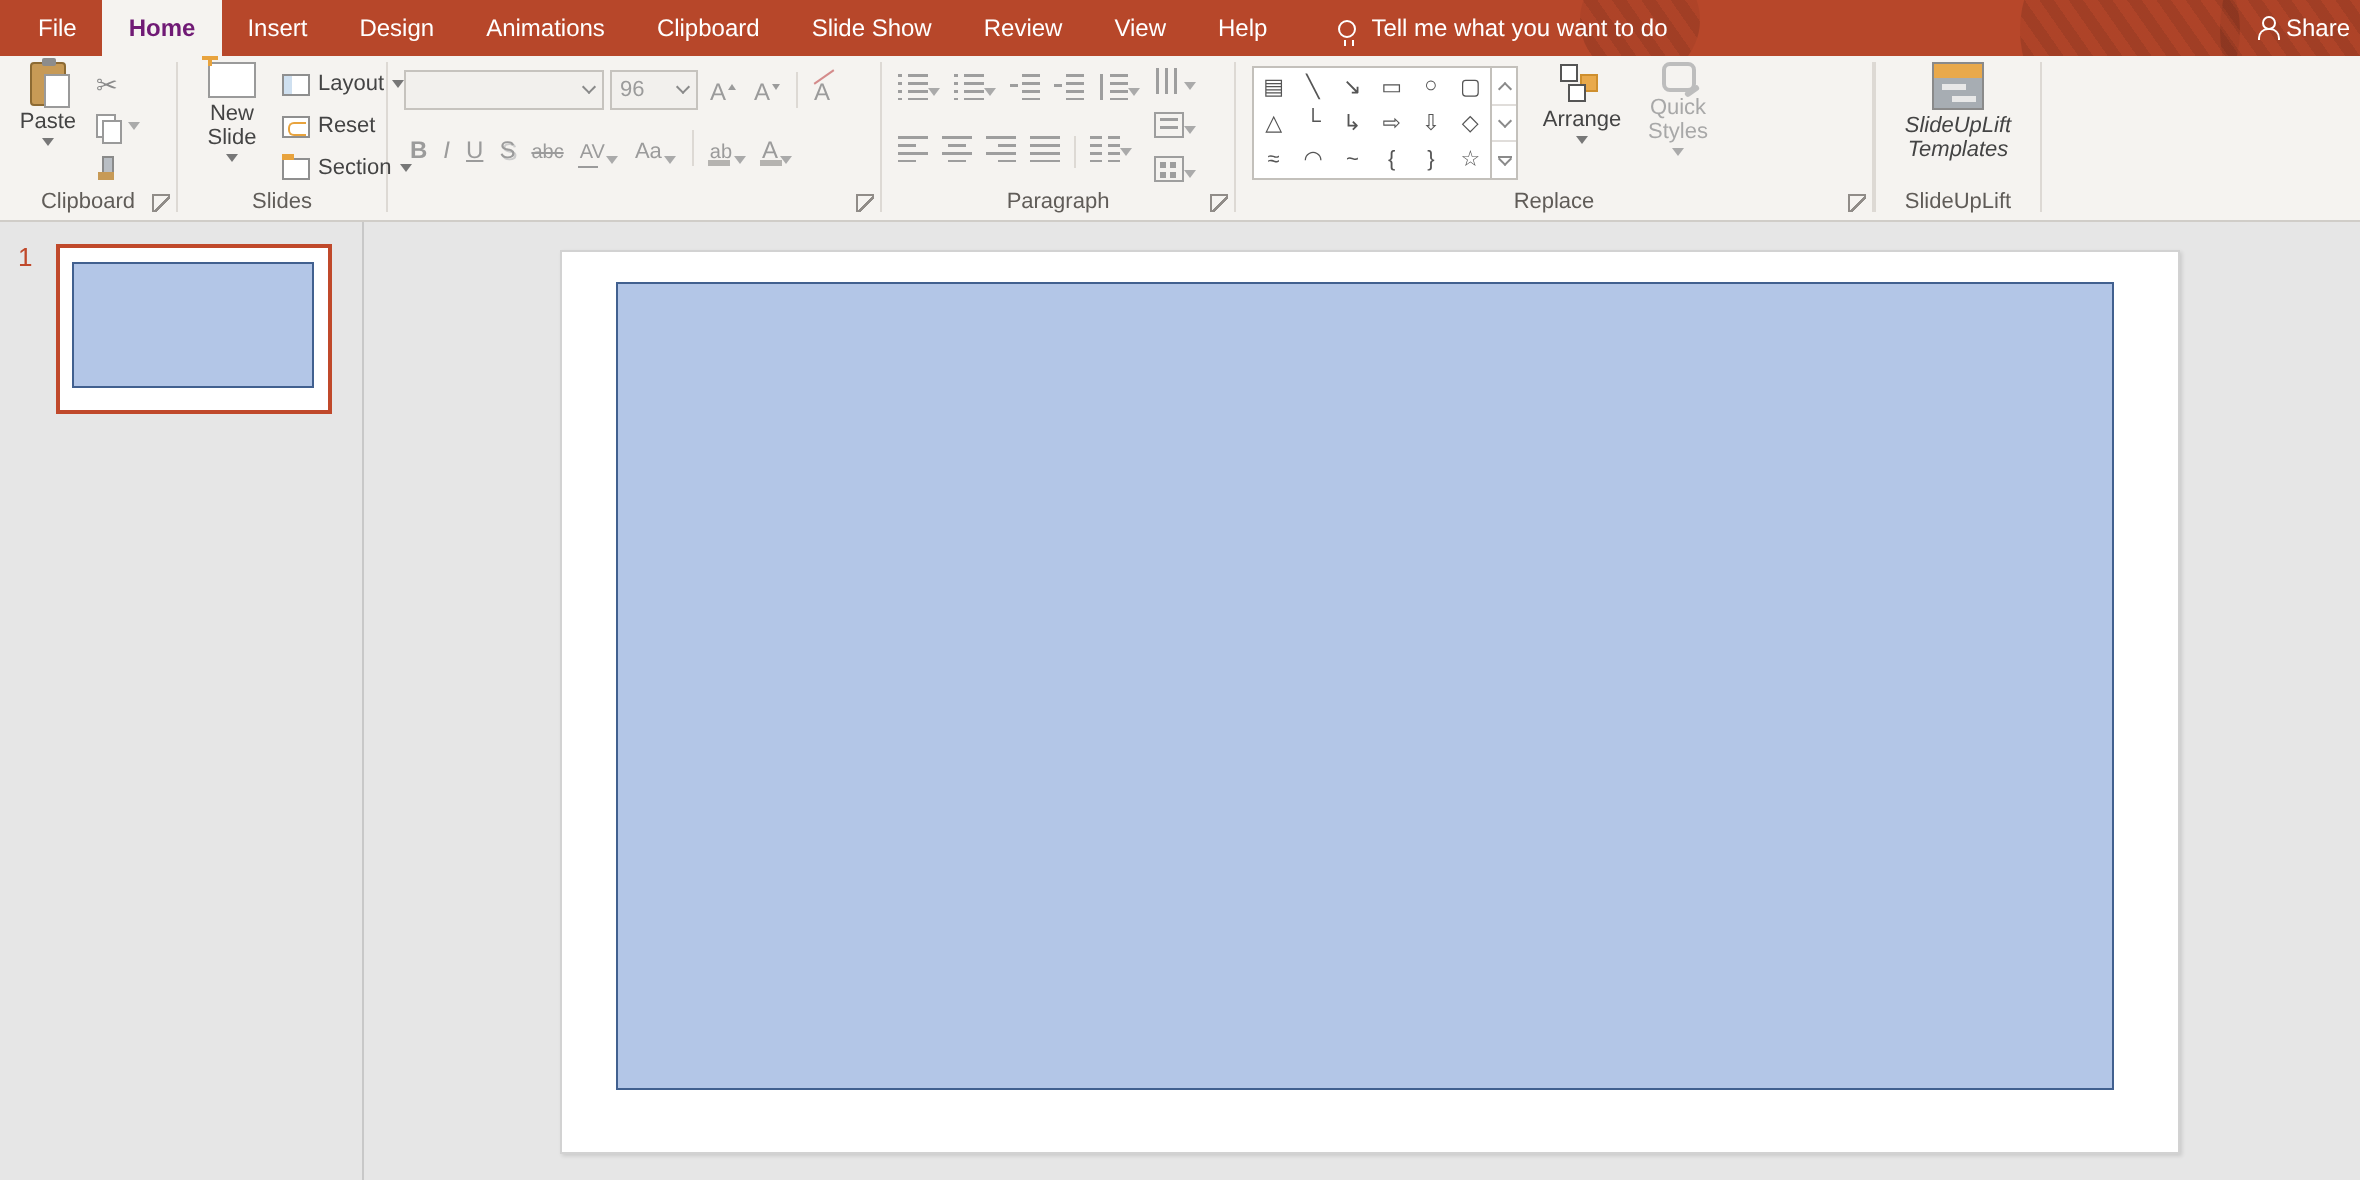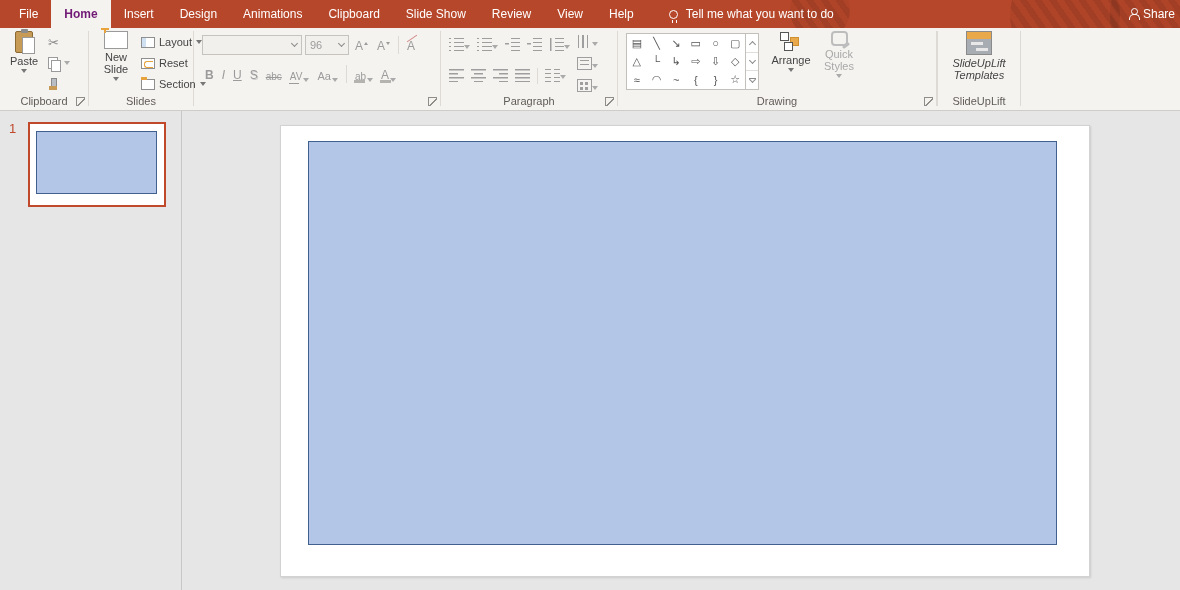--- a/index.html
+++ b/index.html
@@ -369,21 +369,21 @@
             <i style="left:4px; top:11px;"></i>
         </span>
         <span>Arrange</span>
         <span class="dd"></span>
       </div>
       <div class="bigbtn dim" style="left:200px; width:42px;">
         <span class="qs-icon"></span>
         <span style="width:40px; color:#a8a8a8;">Quick Styles</span>
         <span class="dd dis"></span>
       </div>
-      <div class="glabel">Drawing</div>
+      <div class="glabel">Replace</div>
       <span class="dlg"></span>
     </div>
     <div class="rsep"></div>
 
     <div class="rsep"></div>
 
     <div class="rgroup" style="width:82px;">
       <div class="bigbtn" style="left:8px; width:66px;font-style:italic;">
         <span class="sul-icon"></span>
         <span style="width:62px;">SlideUpLift Templates</span>

